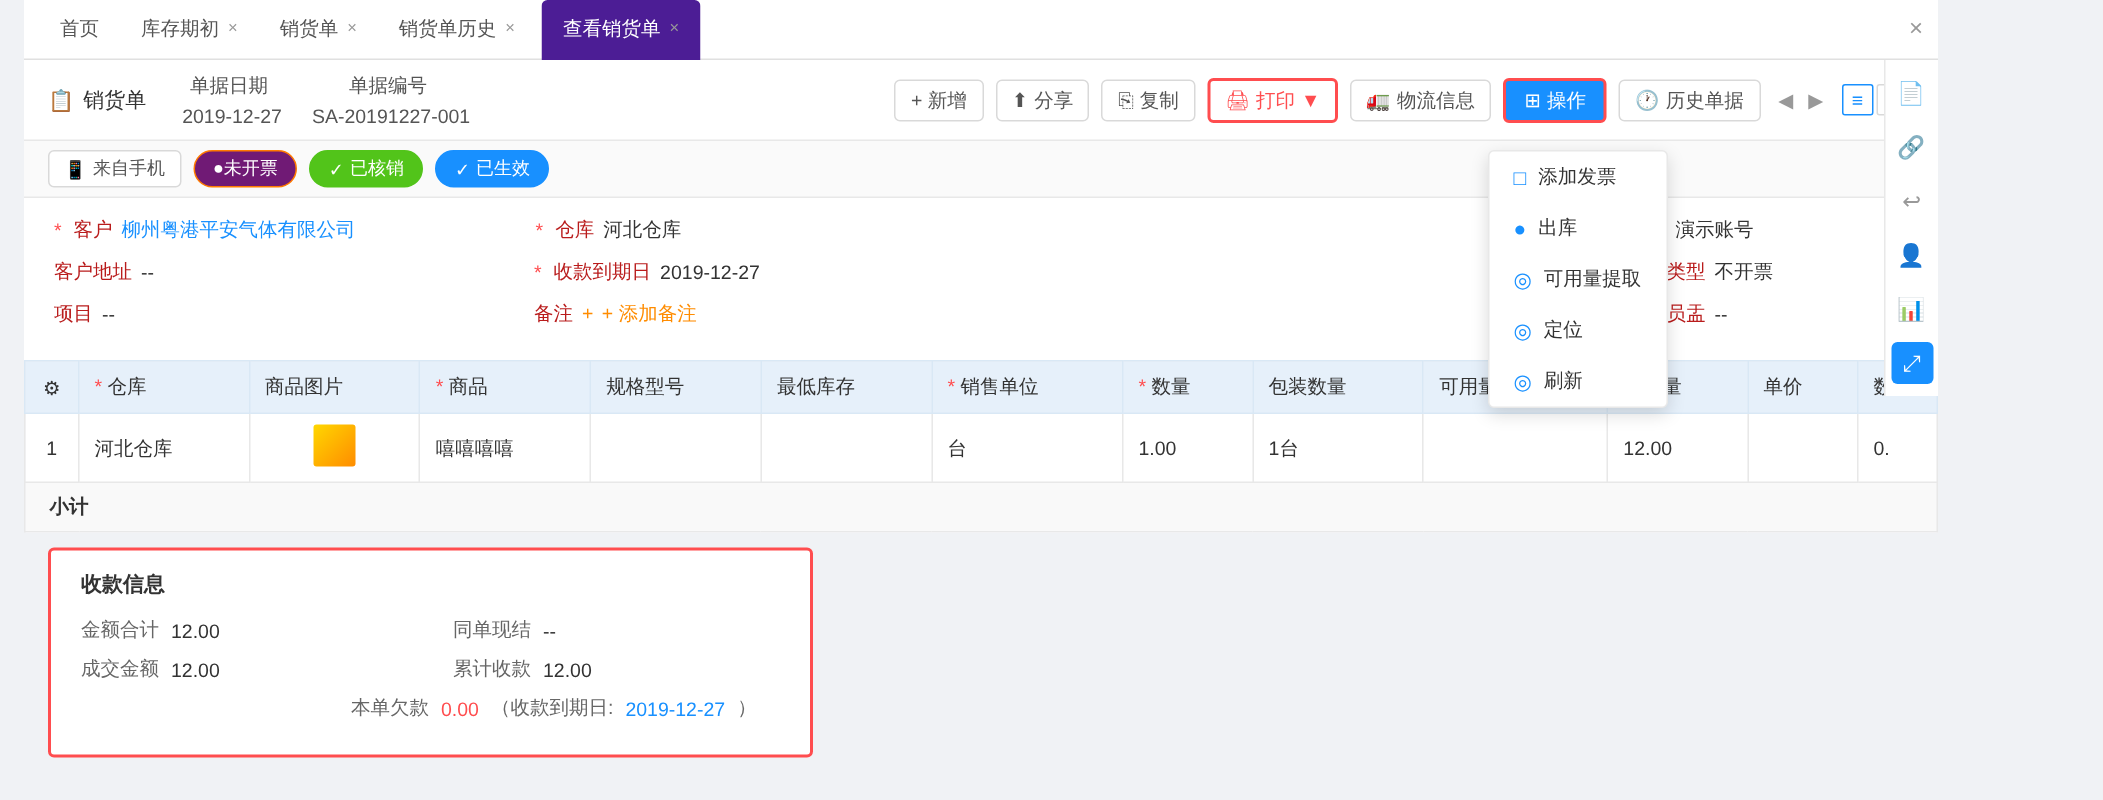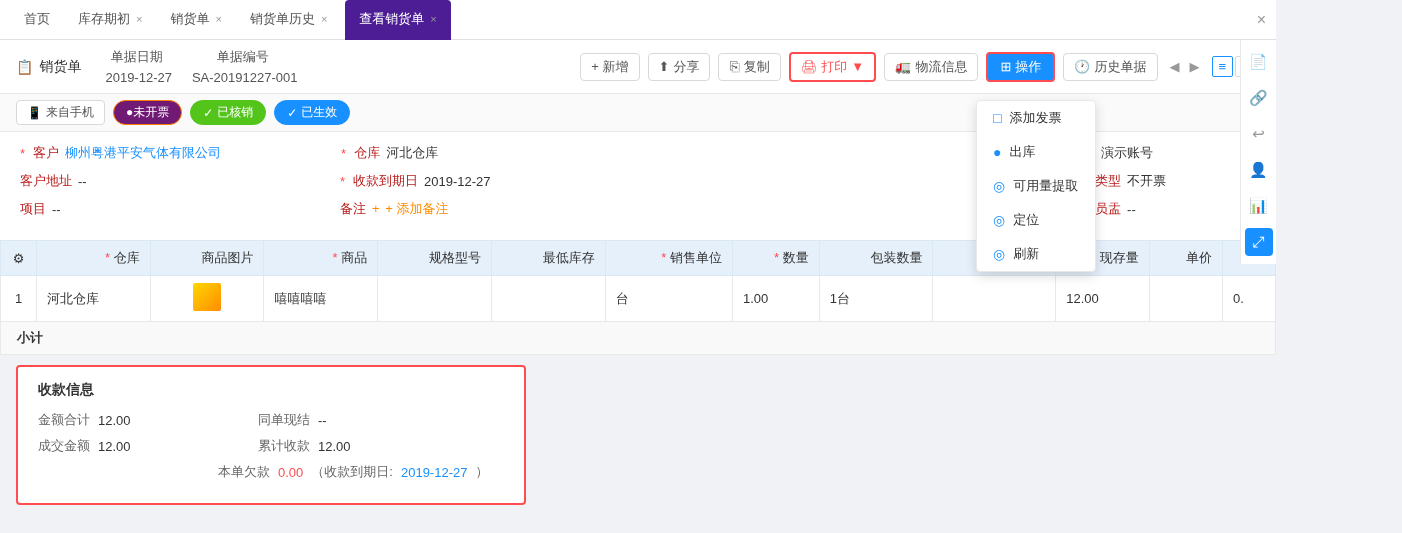--- a/index.html
+++ b/index.html
@@ -71,37 +71,37 @@
     .field-label { color: #b91c1c; white-space: nowrap; font-size: 13px; }
     .field-required { color: #ff4d4f; margin-right: 2px; }
     .field-value { color: #333; font-size: 13px; }
     .field-value.link { color: #1890ff; cursor: pointer; }
 
     
     .table-wrapper { overflow-x: auto; margin: 0; }
     table { width: 100%; border-collapse: collapse; font-size: 13px; }
     thead tr { background: #e6f0fa; }
     thead th {
-      padding: 8px 10px; border: 1px solid #d9e8f5; text-align: right;
+      padding: 8px 10px; border: 1px solid #d9e8f5; text-align: left;
       font-weight: normal; color: #333; white-space: nowrap;
     }
     thead th .required { color: #ff4d4f; }
     tbody tr { background: #fff; }
     tbody td { padding: 7px 10px; border: 1px solid #e8e8e8; color: #333; }
     .subtotal-row td { background: #f9f9f9; font-weight: 700; }
     .img-cell { text-align: center; }
     .product-img { width: 28px; height: 28px; background: linear-gradient(135deg, #ffd700, #ff8c00); border-radius: 2px; display: inline-block; }
 
     
     .payment-section {
       border: 2px solid #ff4d4f; border-radius: 4px; margin: 10px 16px;
       padding: 14px 20px; background: #fff; max-width: 510px;
     }
     .payment-title { font-size: 14px; font-weight: 600; margin-bottom: 12px; color: #333; }
-    .payment-row { display: flex; align-items: center; margin-bottom: 8px; gap: 60px; }
+    .payment-row { display: flex; align-items: center; margin-bottom: 8px; gap: 88px; }
     .payment-item { display: flex; align-items: center; gap: 8px; min-width: 160px; }
     .payment-label { color: #666; white-space: nowrap; }
     .payment-value { color: #333; }
     .payment-value.red { color: #ff4d4f; }
     .payment-value.blue-date { color: #1890ff; }
 
     
     .dropdown-overlay {
       position: absolute; top: 100px; right: 180px; z-index: 1000;
       background: #fff; border: 1px solid #e8e8e8; border-radius: 4px;
@@ -132,21 +132,21 @@
     }
 
     .container { position: relative; }
 
     
     .print-highlight { border: 2px solid #ff4d4f; }
   </style>
 </head>
 <body>
 
-<div class="container" style="width:1276px; min-height:533px; position:relative; overflow:hidden;">
+<div class="container" style="width:1276px; min-height:533px; position:relative; overflow:hidden;margin-left:16px;">
 
   <div class="tab-bar">
     <div class="tab-item">
       <span>首页</span>
     </div>
     <div class="tab-item">
       <span>库存期初</span>
       <span class="close-icon">×</span>
     </div>
     <div class="tab-item">

